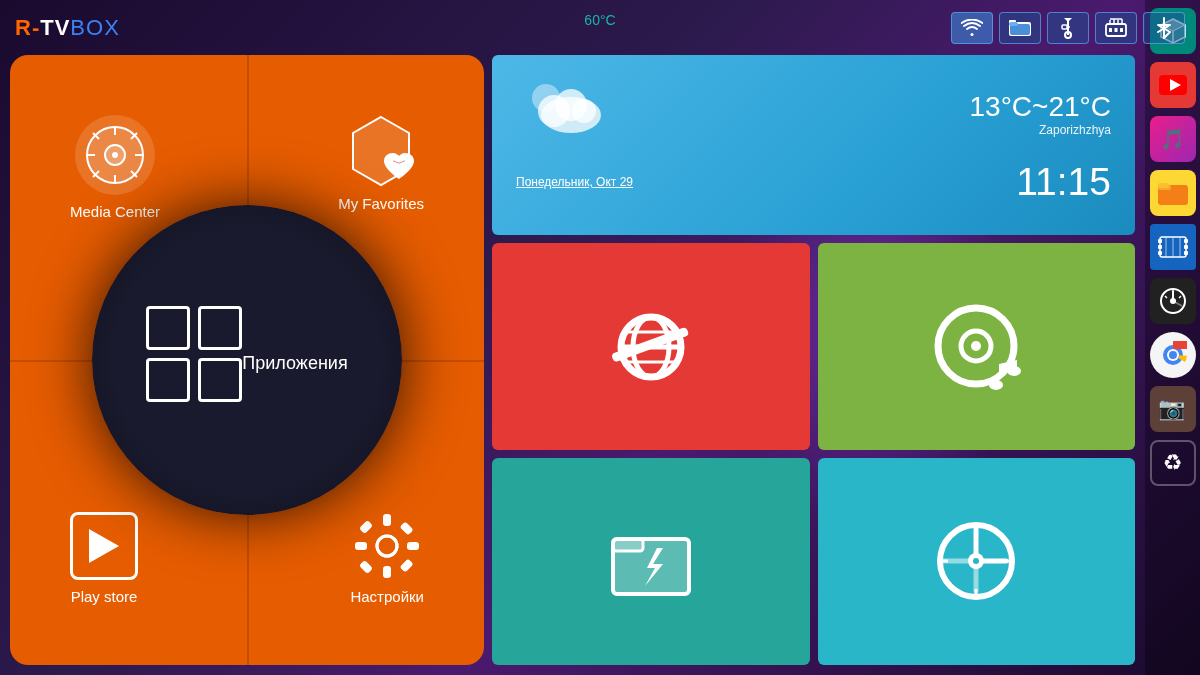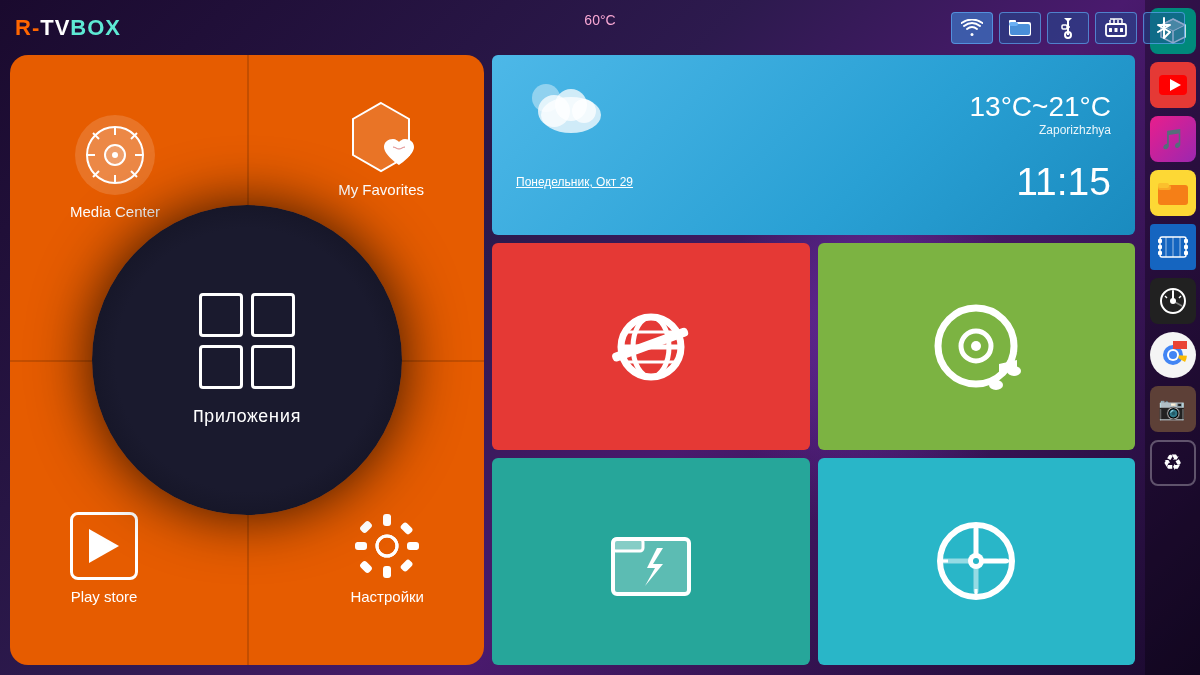--- a/index.html
+++ b/index.html
@@ -42,27 +42,27 @@
       z-index: 10;
     }
     .logo {
       color: white;
       font-size: 22px;
       font-weight: bold;
       letter-spacing: 1px;
     }
     .logo span.r { color: #ff6600; }
     .logo span.tv { color: white; font-weight: 900; }
-    .logo span.box { color: #5eead4; font-weight: 700; }
+    .logo span.box { color: #3b82f6; font-weight: 400; }
 
     .temp-center {
       position: absolute;
       left: 50%;
       transform: translateX(-50%);
-      color: #f9a8d4;
+      color: #14b8a6;
       font-size: 14px;
       top: 12px;
     }
 
     .header-icons {
       margin-left: auto;
       display: flex;
       gap: 6px;
       align-items: center;
     }
@@ -128,26 +128,24 @@
     .center-circle {
       position: absolute;
       left: 50%;
       top: 50%;
       transform: translate(-50%, -50%);
       width: 310px;
       height: 310px;
       border-radius: 50%;
       background: radial-gradient(circle, #1a1a2e 60%, #0d0d1a 100%);
       display: flex;
-      flex-direction: column;
       align-items: center;
       justify-content: center;
       z-index: 5;
       box-shadow: 0 0 60px rgba(0,0,0,0.8);
-      font-family: Liberation Mono, monospace;
     }
     .grid-icon {
       display: grid;
       grid-template-columns: 1fr 1fr;
       gap: 8px;
       margin-bottom: 12px;
     }
     .grid-square {
       width: 44px;
       height: 44px;
@@ -176,21 +174,21 @@
       text-align: center;
     }
 
     
     .quad-media {
       top: 60px;
       left: 60px;
     }
     
     .quad-fav {
-      top: 46px;
+      top: 60px;
       right: 60px;
     }
     
     .quad-play {
       bottom: 60px;
       left: 60px;
     }
     
     .quad-settings {
       bottom: 60px;

